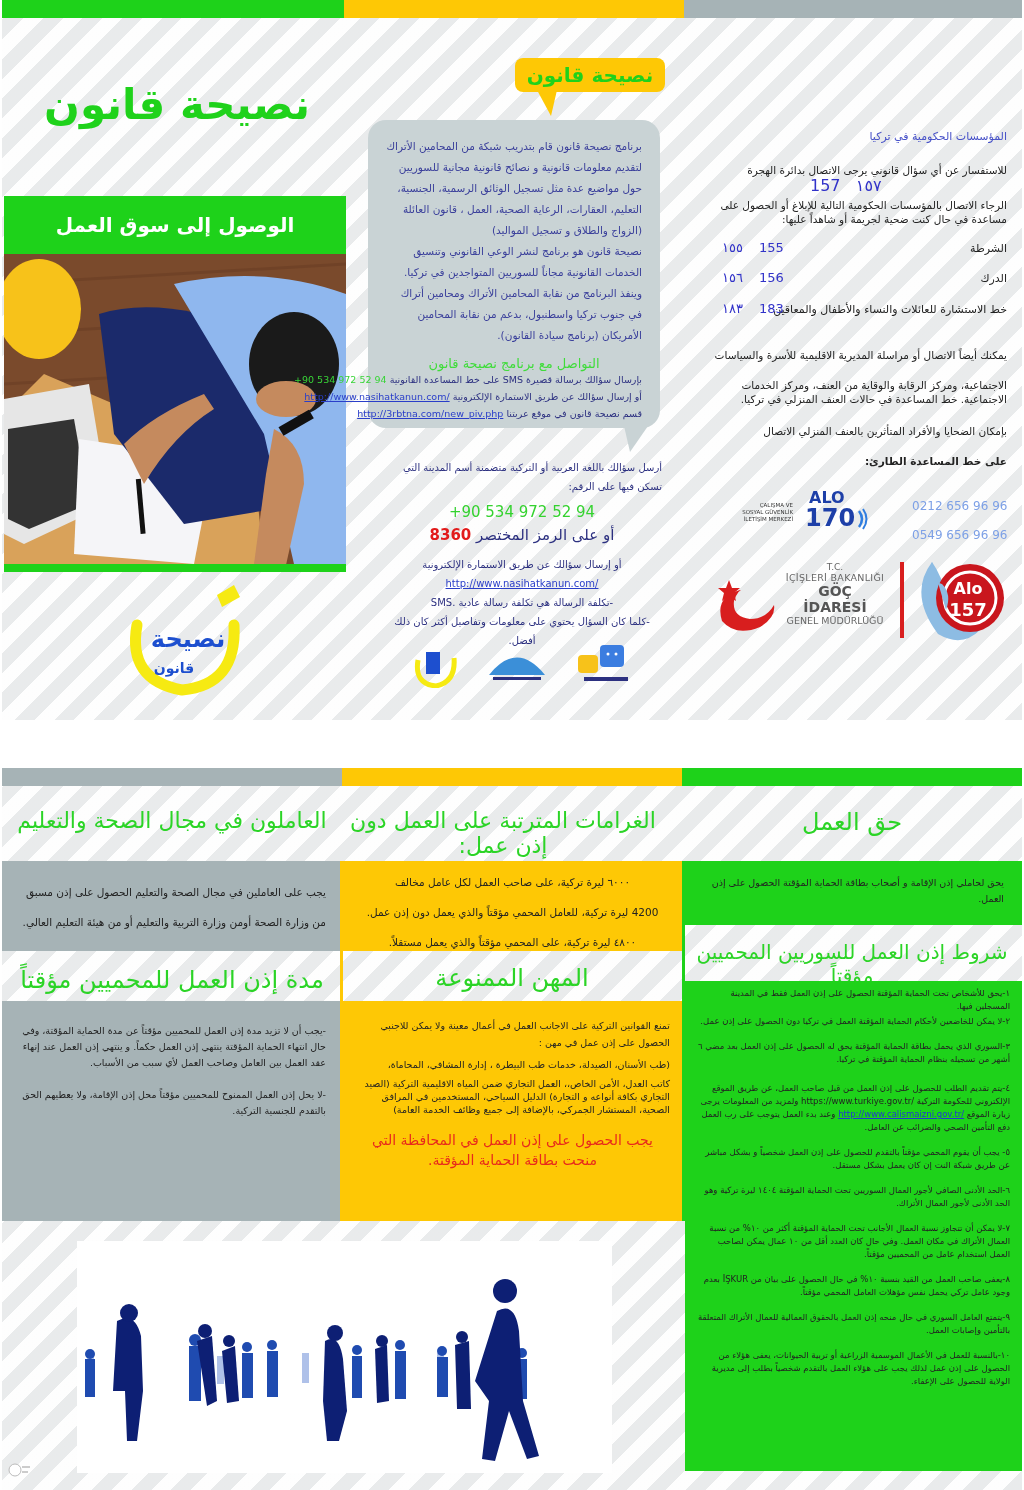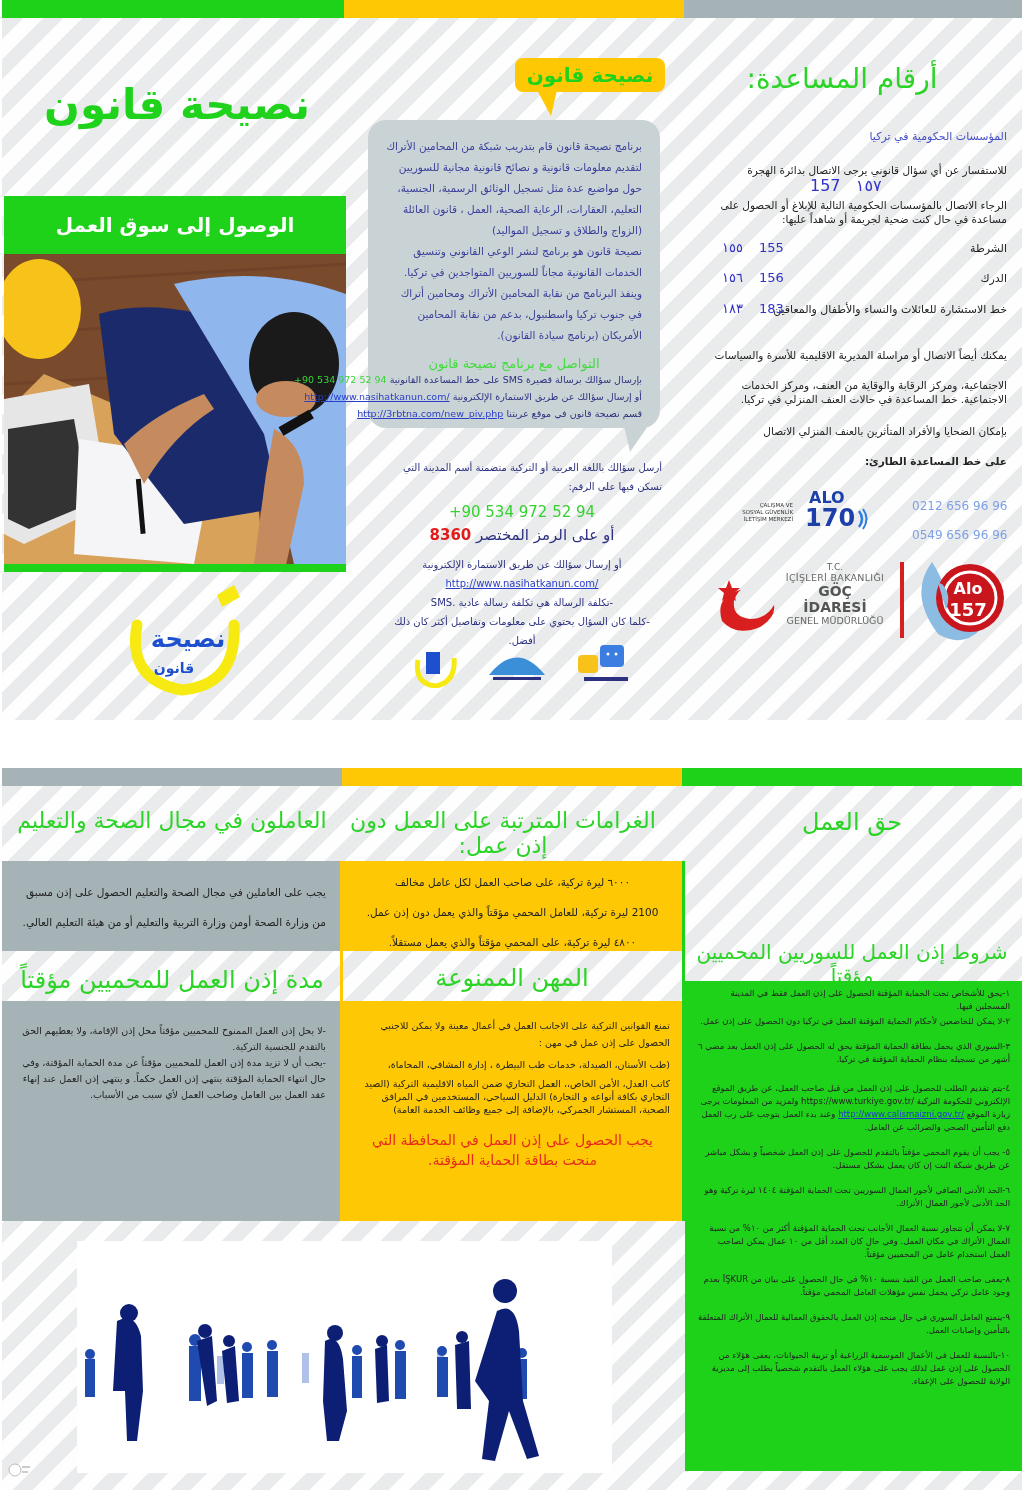--- a/index.html
+++ b/index.html
@@ -161,21 +161,20 @@
     </svg>
     <svg width="56" height="44" viewBox="0 0 56 44">
       <rect x="2" y="12" width="20" height="18" rx="4" fill="#f7c21a"></rect>
       <rect x="24" y="2" width="24" height="22" rx="4" fill="#3b7de0"></rect>
       <circle cx="32" cy="11" r="1.5" fill="#fff"></circle>
         <circle cx="40" cy="11" r="1.5" fill="#fff"></circle>
       <rect x="8" y="34" width="44" height="4" fill="#2c3080"></rect>
     </svg>
   </div>
 
-  <div class="abs help-title">أرقام المساعدة:</div>
   <div class="abs gov-sub">المؤسسات الحكومية في تركيا</div>
   <div class="abs help-para" style="top:163px;">للاستفسار عن أي سؤال قانوني يرجى الاتصال بدائرة الهجرة</div>
   <div class="abs" style="left:808px;top:176px;font-size:16px;color:#3233c9;">
     <span>157</span>&nbsp;&nbsp;&nbsp;<span>١٥٧</span>
   </div>
   <div class="abs help-para" style="top:198px;">الرجاء الاتصال بالمؤسسات الحكومية التالية للإبلاغ أو الحصول على مساعدة في حال كنت ضحية لجريمة أو شاهداً عليها:</div>
 
   <div class="abs help-row" style="top:242px;">
     <span class="label">الشرطة</span>
     <span class="n1">155</span>
@@ -238,29 +237,29 @@
   <div class="topbar grey" style="left:0;width:340px;"></div>
   <div class="topbar yellow" style="left:340px;width:340px;"></div>
   <div class="topbar green" style="left:680px;width:340px;"></div>
 
   <div class="abs sec-title" style="left:10px;top:40px;width:320px;">العاملون في مجال الصحة والتعليم</div>
   <div class="panel grey-bg" style="left:0;top:93px;width:338px;height:90px;padding-top:16px;">
     <p class="p-text" style="line-height:30px;">يجب على العاملين في مجال الصحة والتعليم الحصول على إذن مسبق من وزارة الصحة أومن وزارة التربية والتعليم أو من هيئة التعليم العالي.</p>
   </div>
   <div class="abs sec-title" style="left:10px;top:198px;width:320px;font-size:24px;">مدة إذن العمل للمحميين مؤقتاً</div>
   <div class="panel grey-bg" style="left:0;top:233px;width:338px;height:220px;padding-top:22px;">
+    <p class="p-small" style="line-height:16px;margin-bottom:16px;">-يجب أن لا تزيد مدة إذن العمل للمحميين مؤقتاً عن مدة الحماية المؤقتة، وفي حال انتهاء الحماية المؤقتة ينتهي إذن العمل حكماً. و ينتهي إذن العمل عند إنهاء عقد العمل بين العامل وصاحب العمل لأي سبب من الأسباب.</p>
     <p class="p-small" style="line-height:16px;">-لا يحل إذن العمل الممنوح للمحميين مؤقتاً محل إذن الإقامة، ولا يعطيهم الحق بالتقدم للجنسية التركية.</p>
-    <p class="p-small" style="line-height:16px;margin-bottom:16px;">-يجب أن لا تزيد مدة إذن العمل للمحميين مؤقتاً عن مدة الحماية المؤقتة، وفي حال انتهاء الحماية المؤقتة ينتهي إذن العمل حكماً. و ينتهي إذن العمل عند إنهاء عقد العمل بين العامل وصاحب العمل لأي سبب من الأسباب.</p>
   </div>
   <div class="right-border-line yellow" style="left:338px;top:93px;height:360px;"></div>
 
   <div class="abs sec-title" style="left:341px;top:40px;width:320px;">الغرامات المترتبة على العمل دون إذن عمل:</div>
   <div class="panel yellow-bg" style="left:341px;top:93px;width:339px;height:90px;padding:6px 20px;">
     <p class="p-text" style="line-height:30px;text-align:center;">٦٠٠٠ ليرة تركية، على صاحب العمل لكل عامل مخالف</p>
-    <p class="p-text" style="line-height:30px;text-align:center;">2100 ليرة تركية، للعامل المحمي مؤقتاً والذي يعمل دون إذن عمل.</p>
+    <p class="p-text" style="line-height:30px;text-align:center;">4200 ليرة تركية، للعامل المحمي مؤقتاً والذي يعمل دون إذن عمل.</p>
     <p class="p-text" style="line-height:30px;text-align:center;">٤٨٠٠ ليرة تركية، على المحمي مؤقتاً والذي يعمل مستقلاً.</p>
   </div>
   <div class="abs sec-title" style="left:350px;top:196px;width:320px;font-size:24px;">المهن الممنوعة</div>
   <div class="panel yellow-bg" style="left:341px;top:233px;width:339px;height:220px;padding:16px 12px;">
     <p class="p-small" style="line-height:17px;">تمنع القوانين التركية على الاجانب العمل في أعمال معينة ولا يمكن للاجنبي الحصول على إذن عمل في مهن :</p>
     <p class="p-small" style="margin-top:6px;line-height:16px;">(طب الأسنان، الصيدلة، خدمات طب البيطرة ، إدارة المشافي، المحاماة،</p>
     <p class="p-small" style="margin-top:4px;line-height:13px;">كاتب العدل، الأمن الخاص،، العمل التجاري ضمن المياه الاقليمية التركية (الصيد التجاري بكافة أنواعه و التجارة) الدليل السياحي، المستخدمين في المرافق الصحية، المستشار الجمركي، بالإضافة إلى جميع وظائف الخدمة العامة)</p>
     <p class="p-red">يجب الحصول على إذن العمل في المحافظة التي منحت بطاقة الحماية المؤقتة.</p>
   </div>
   <div class="right-border-line green" style="left:680px;top:93px;height:360px;"></div>
@@ -311,20 +310,23 @@
       </g>
     </svg>
   </div>
   <svg class="abs corner-logo" style="top:694px;" width="24" height="20" viewBox="0 0 24 20">
     <circle cx="7" cy="8" r="6" fill="#fff" stroke="#bbb"></circle>
     <rect x="14" y="4" width="8" height="2" fill="#ccc"></rect>
       <rect x="14" y="9" width="6" height="2" fill="#ccc"></rect>
   </svg>
 
   <div class="abs sec-title" style="left:700px;top:40px;width:300px;font-size:24px;">حق العمل</div>
+  <div class="panel green-bg" style="left:683px;top:93px;width:337px;height:64px;padding:14px 18px;">
+    <p class="p-small" style="line-height:16px;">يحق لحاملي إذن الإقامة و أصحاب بطاقة الحماية المؤقتة الحصول على إذن العمل.</p>
+  </div>
   <div class="abs sec-title" style="left:690px;top:172px;width:320px;font-size:20px;">شروط إذن العمل للسوريين المحميين مؤقتاً</div>
   <div class="panel green-bg" style="left:683px;top:213px;width:337px;height:490px;padding:6px 12px;">
     <p class="p-small" style="font-size:8.5px;line-height:13px;margin-bottom:2px;">١-يحق للأشخاص تحت الحماية المؤقتة الحصول على إذن العمل فقط في المدينة المسجلين فيها.</p>
     <p class="p-small" style="font-size:8.5px;line-height:13px;margin-bottom:12px;">٢-لا يمكن للخاضعين لأحكام الحماية المؤقتة العمل في تركيا دون الحصول على إذن عمل.</p>
     <p class="p-small" style="font-size:8.5px;line-height:13px;margin-bottom:16px;">٣-السوري الذي يحمل بطاقة الحماية المؤقتة يحق له الحصول على إذن العمل بعد مضي ٦ أشهر من تسجيله بنظام الحماية المؤقتة في تركيا.</p>
     <p class="p-small" style="font-size:8.5px;line-height:13px;margin-bottom:12px;">
       <span>٤-يتم تقديم الطلب للحصول على إذن العمل من قبل صاحب العمل، عن طريق الموقع الإلكتروني للحكومة التركية</span>
       <span class="lnk" style="color:#222;text-decoration:none;">https://www.turkiye.gov.tr/</span>
       <span>ولمزيد من المعلومات يرجى زيارة الموقع</span>
       <span class="lnk">http://www.calismaizni.gov.tr/</span>

